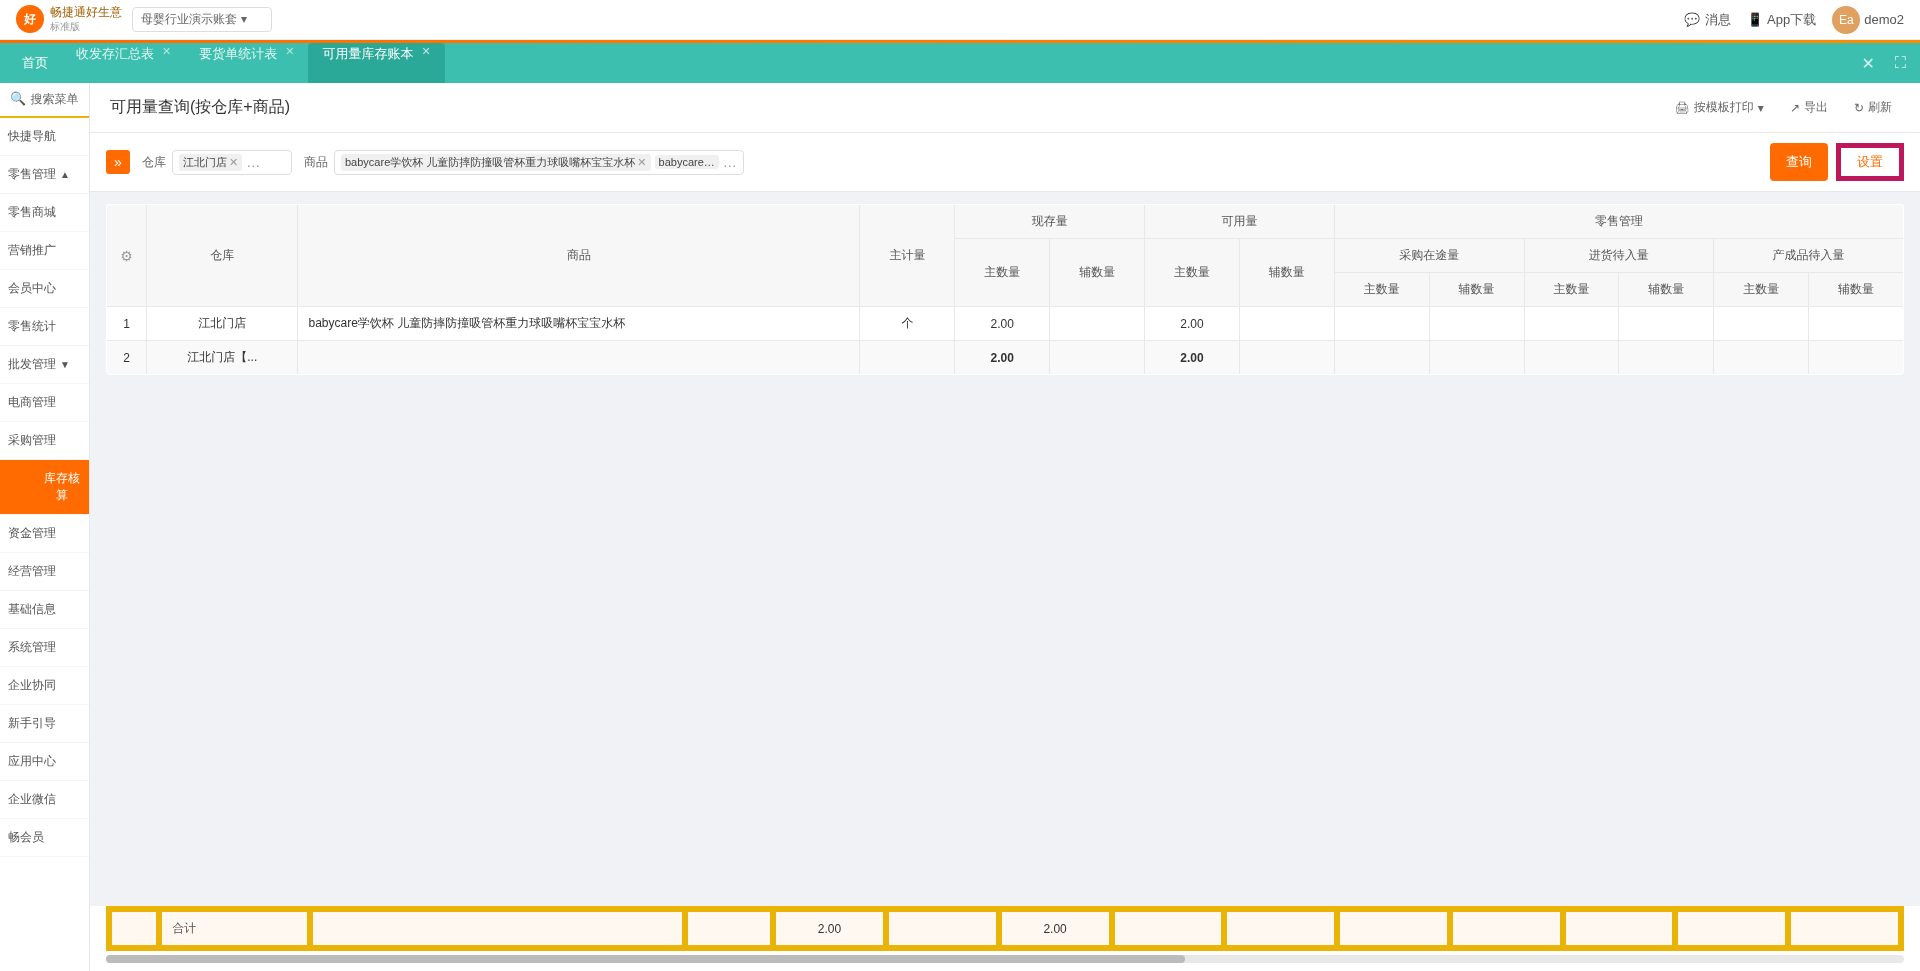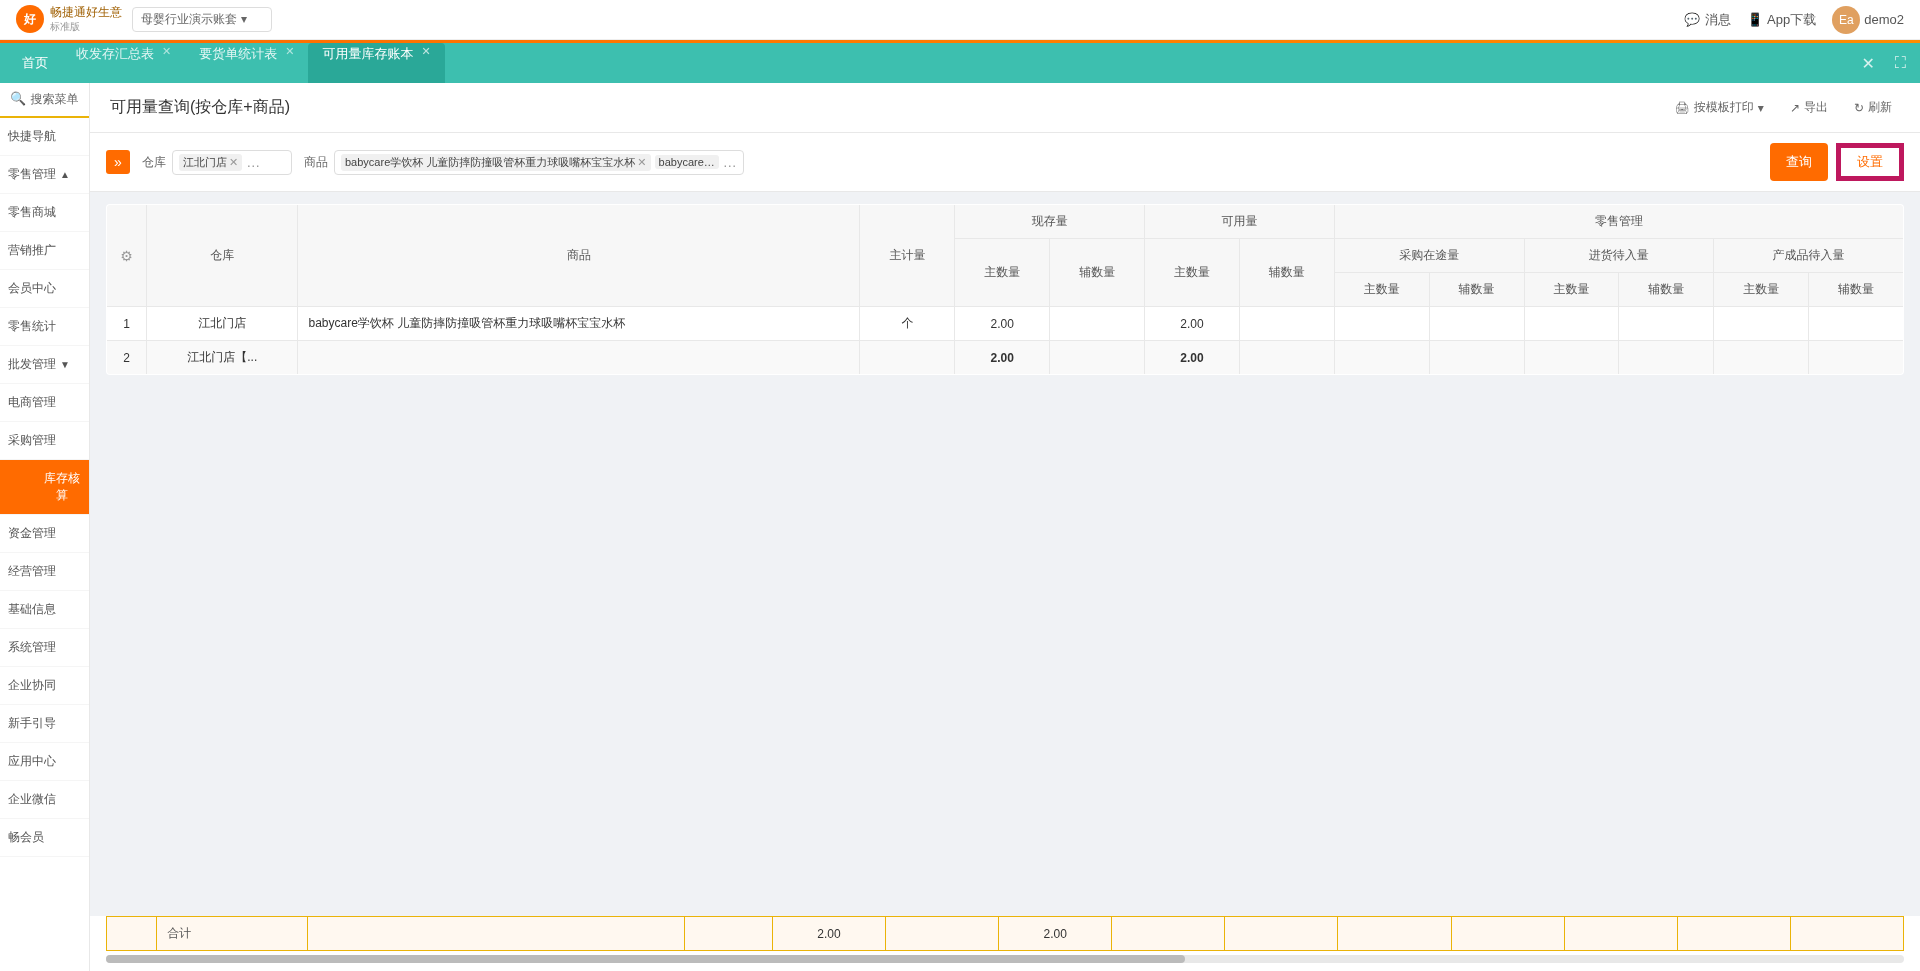--- a/index.html
+++ b/index.html
@@ -198,21 +198,21 @@
     .footer-table {
       width: 100%;
       border-collapse: collapse;
       background: #fff8f0;
     }
     .footer-table td {
       padding: 8px 10px;
       font-size: 12px;
       color: #333;
       text-align: center;
-      border: 1px solid #eab308;
+      border: 6px solid #eab308;
     }
     .footer-table .label-cell { text-align: left; color: #555; }
   </style>
 </head>
 <body>
 
 <div class="top-bar">
   <div class="top-bar-left">
     <div class="logo-area">
       <div class="logo-icon">好</div>

